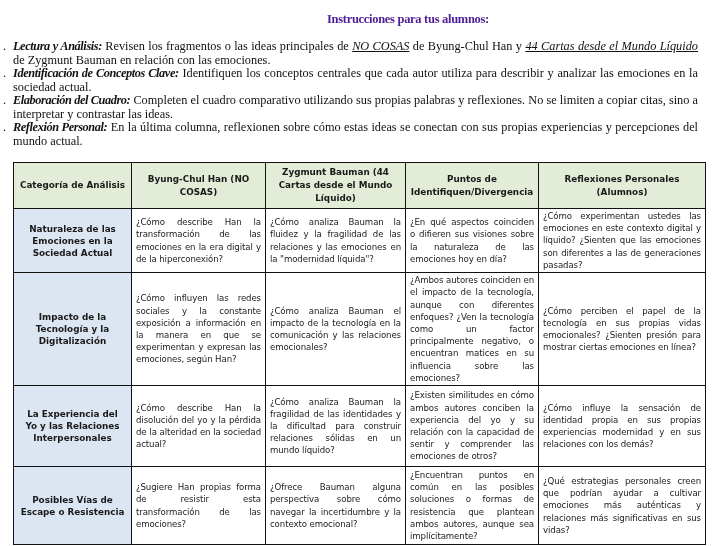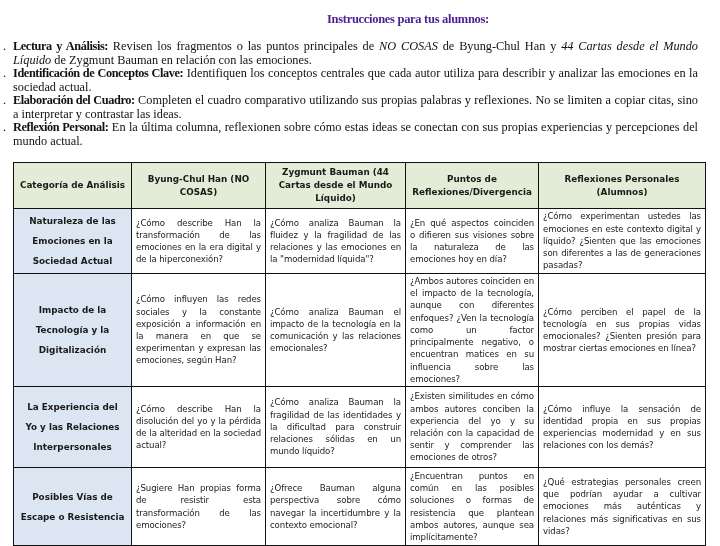--- a/index.html
+++ b/index.html
@@ -10,54 +10,54 @@
     color: #4c1d95; letter-spacing: -0.3px; padding-left: 48px;
   }
   .instructions {
     position: absolute; top: 40px; left: 0; width: 720px; margin: 0; padding: 0;
     list-style: none;
     font-family: "Liberation Serif", serif; font-size: 12.3px; color: #111;
     line-height: 13.5px;
   }
   .instructions li { position: relative; padding-left: 13px; padding-right: 22px; text-align: justify; }
   .instructions li .dot { position: absolute; left: 3px; top: 0; }
-  .instructions li .lbl { font-weight: bold; letter-spacing: -0.4px; }
-  .instructions li em { font-style: italic; }
+  .instructions li .lbl { font-weight: bold; letter-spacing: -0.4px; font-style: italic; }
+  .instructions li em { font-style: italic; text-decoration: underline; }
 
   table.cmp {
     position: absolute; top: 162px; left: 13px; width: 692px;
     border-collapse: collapse; table-layout: fixed;
     font-family: "DejaVu Sans", sans-serif; font-size: 8.8px; color: #222;
   }
   table.cmp td, table.cmp th { border: 1.3px solid #111; vertical-align: middle; }
   table.cmp th {
     background: #e3ecd6; font-weight: bold; text-align: center;
     font-size: 8.8px; line-height: 13px; padding: 3px 4px; color: #1a1a1a; height: 30px;
   }
   table.cmp td.cat {
     background: #dce6f2; font-weight: bold; text-align: center; color: #1a1a1a;
-    line-height: 20px; padding: 2px 6px; font-size: 8.8px;
+    line-height: 12px; padding: 2px 6px; font-size: 8.8px;
   }
   table.cmp td.q {
     text-align: justify; line-height: 12.2px; padding: 1px 4px; font-size: 8.6px; letter-spacing: -0.1px;
   }
   tr.r1 td { height: 58px; }
   tr.r2 td { height: 108px; }
   tr.r3 td { height: 76px; }
   tr.r4 td { height: 73px; }
 </style>
 </head>
 <body>
 
 <div class="title">Instrucciones para tus alumnos:</div>
 
 <ol class="instructions">
   <li>
     <span class="dot">.</span>
-    <span class="lbl">Lectura y Análisis:</span><span> Revisen los fragmentos o las puntos principales de </span><em>NO COSAS</em><span> de Byung-Chul Han y </span><em>44 Cartas desde el Mundo Líquido</em><span> de Zygmunt Bauman en relación con las emociones.</span>
+    <span class="lbl">Lectura y Análisis:</span><span> Revisen los fragmentos o las ideas principales de </span><em>NO COSAS</em><span> de Byung-Chul Han y </span><em>44 Cartas desde el Mundo Líquido</em><span> de Zygmunt Bauman en relación con las emociones.</span>
   </li>
   <li>
     <span class="dot">.</span>
     <span class="lbl">Identificación de Conceptos Clave:</span><span> Identifiquen los conceptos centrales que cada autor utiliza para describir y analizar las emociones en la sociedad actual.</span>
   </li>
   <li>
     <span class="dot">.</span>
     <span class="lbl">Elaboración del Cuadro:</span><span> Completen el cuadro comparativo utilizando sus propias palabras y reflexiones. No se limiten a copiar citas, sino a interpretar y contrastar las ideas.</span>
   </li>
   <li>
@@ -72,21 +72,21 @@
     <col style="width:134px">
     <col style="width:140px">
     <col style="width:133px">
     <col style="width:167px">
   </colgroup>
   <thead>
     <tr>
       <th>Categoría de Análisis</th>
       <th>Byung-Chul Han (NO COSAS)</th>
       <th>Zygmunt Bauman (44 Cartas desde el Mundo Líquido)</th>
-      <th>Puntos de Reflexiones/Divergencia</th>
+      <th>Puntos de Identifiquen/Divergencia</th>
       <th>Reflexiones Personales (Alumnos)</th>
     </tr>
   </thead>
   <tbody>
     <tr class="r1">
       <td class="cat">Naturaleza de las Emociones en la Sociedad Actual</td>
       <td class="q">¿Cómo describe Han la transformación de las emociones en la era digital y de la hiperconexión?</td>
       <td class="q">¿Cómo analiza Bauman la fluidez y la fragilidad de las relaciones y las emociones en la "modernidad líquida"?</td>
       <td class="q">¿En qué aspectos coinciden o difieren sus visiones sobre la naturaleza de las emociones hoy en día?</td>
       <td class="q">¿Cómo experimentan ustedes las emociones en este contexto digital y líquido? ¿Sienten que las emociones son diferentes a las de generaciones pasadas?</td>

